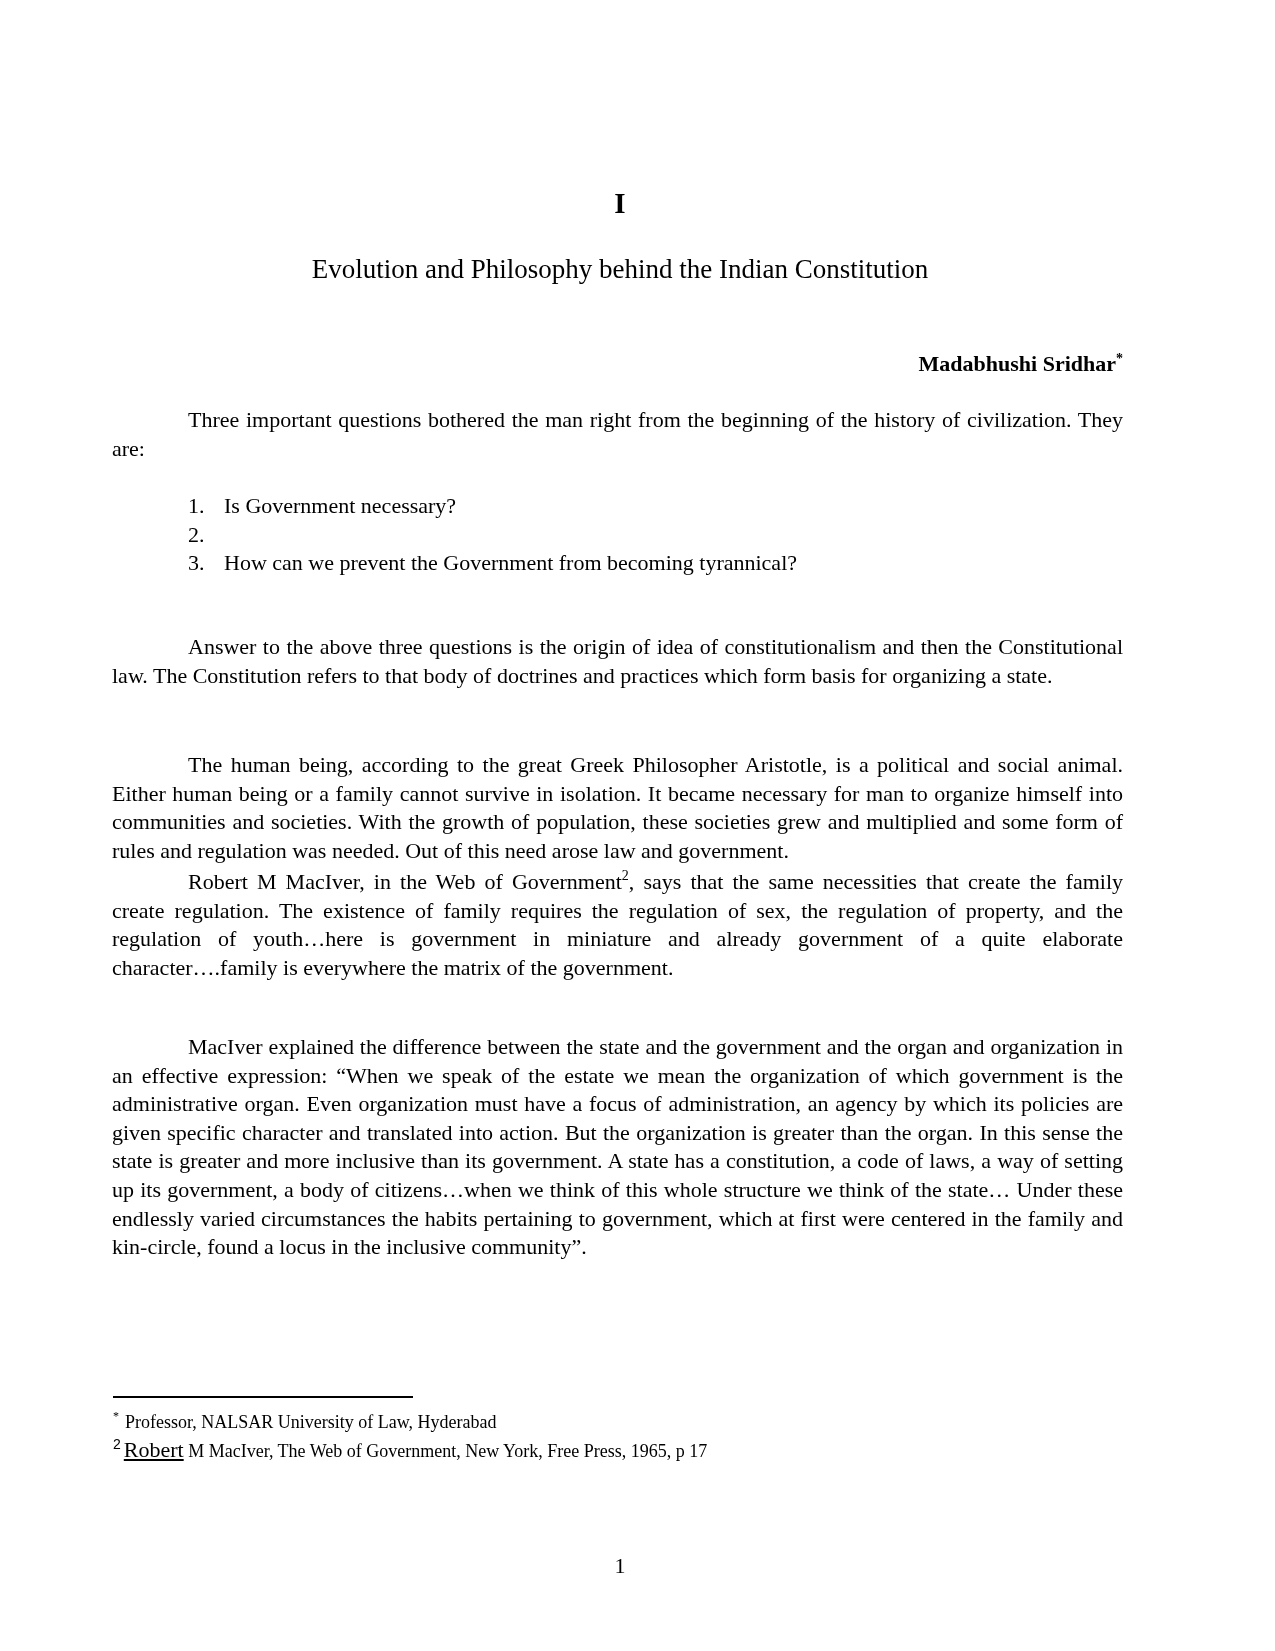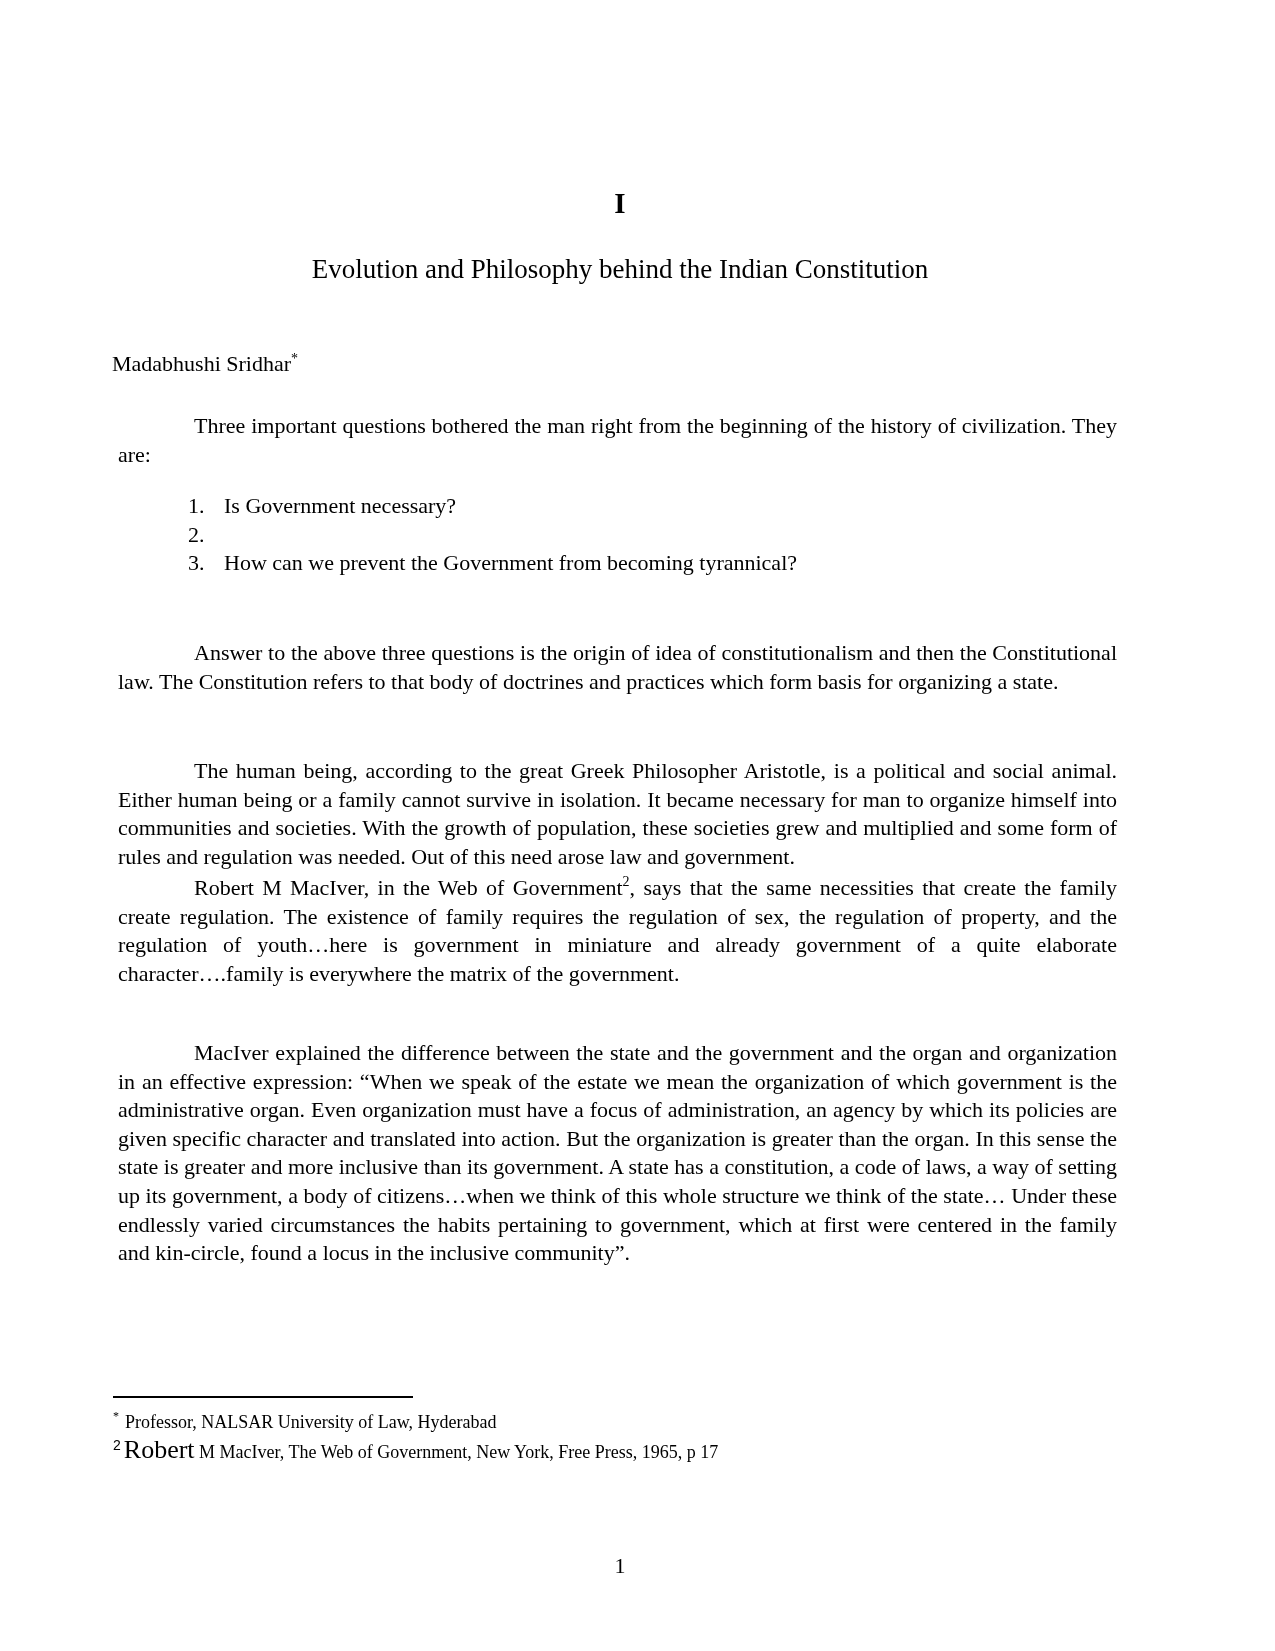--- a/index.html
+++ b/index.html
@@ -39,39 +39,40 @@
     text-align: center;
     font-weight: normal;
     font-size: 27px;
     line-height: 34px;
   }
   .author {
     position: absolute;
     top: 350px;
     left: 112px;
     width: 1011px;
-    font-weight: normal;
+    text-align: right;
+    font-weight: bold;
     font-size: 22px;
     line-height: 28px;
   }
   .author sup {
     font-size: 14px;
     vertical-align: 8px;
     line-height: 0;
   }
   .body-text {
     position: absolute;
     left: 112px;
     width: 1011px;
     font-size: 22px;
     line-height: 28.6px;
     text-align: justify;
   }
   .body-text p {
-    margin: 6px;
+    margin: 0;
     text-indent: 76px;
     font-family: Liberation Serif, serif;
   }
   .p1 { top: 406px; }
   .qlist {
     position: absolute;
     top: 492px;
     left: 188px;
     font-size: 22px;
     line-height: 28.6px;
@@ -124,21 +125,22 @@
     margin-right: 6px;
   }
   .fn-mark-2 {
     font-size: 14px;
     vertical-align: 8px;
     line-height: 0;
     font-family: "Liberation Sans", "DejaVu Sans", sans-serif;
     margin-right: 3px;
   }
   .fn-big {
-    font-size: 26px;
+    font-size: 22px;
+    text-decoration: underline;
   }
   .page-number {
     position: absolute;
     top: 1552px;
     left: 0;
     width: 1240px;
     text-align: center;
     font-size: 22px;
     line-height: 28px;
   }

